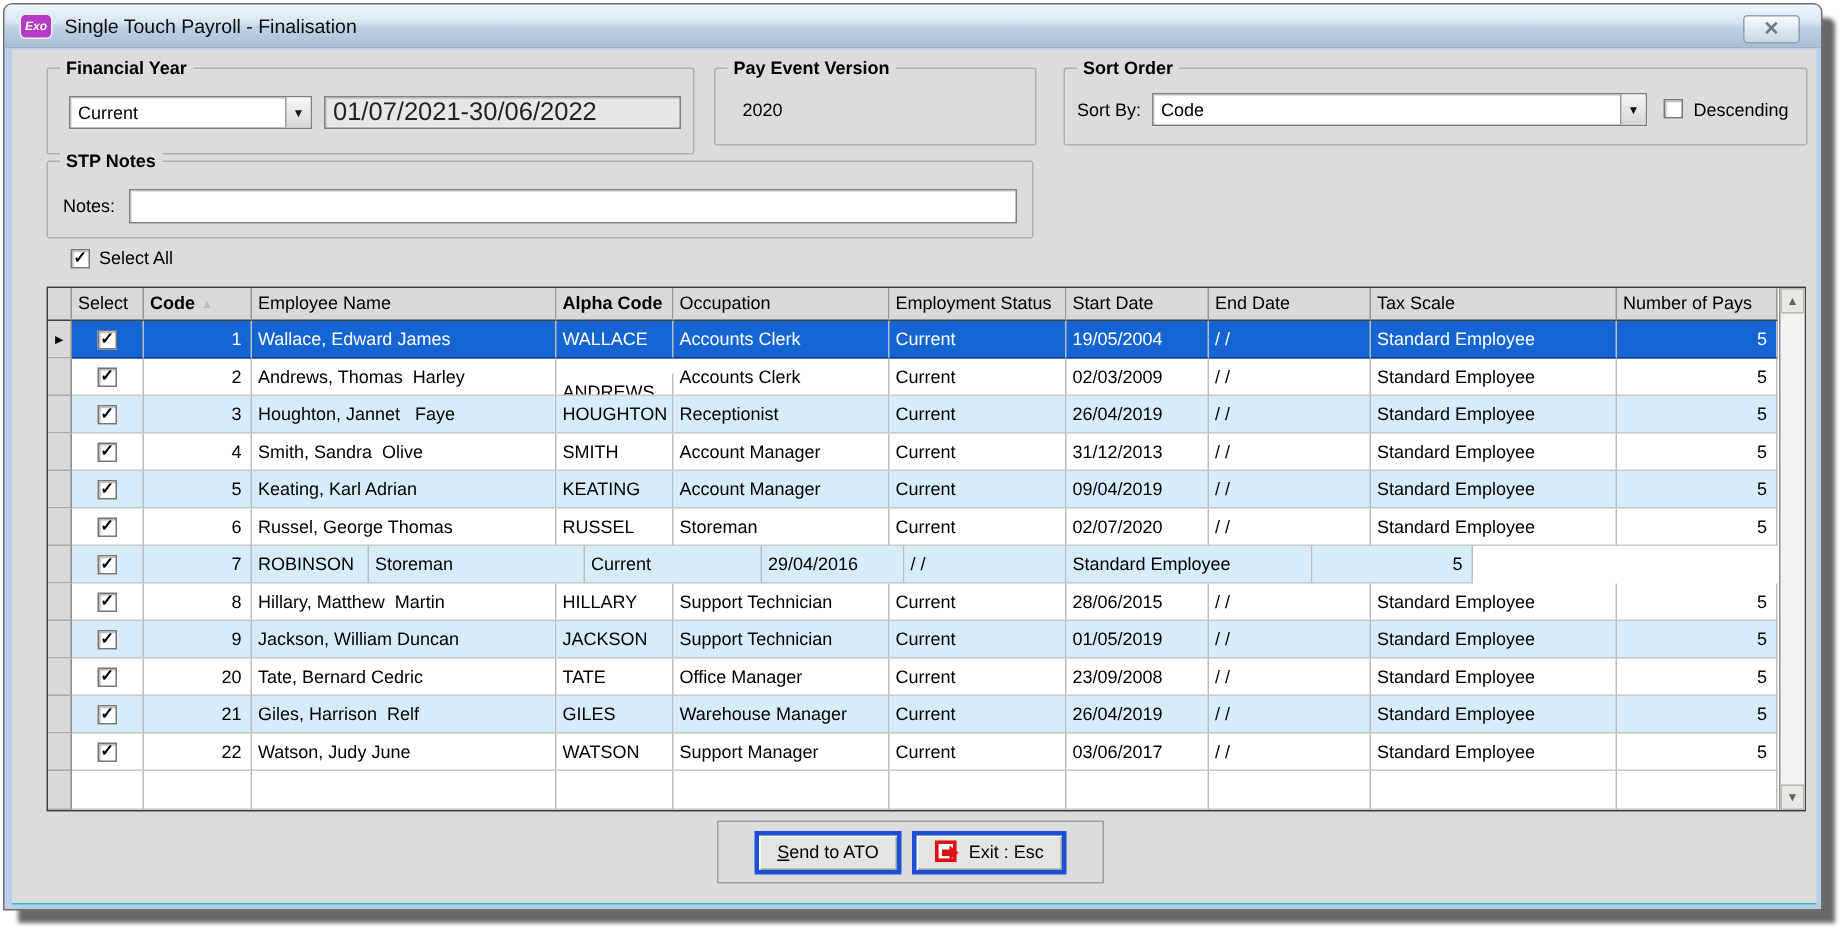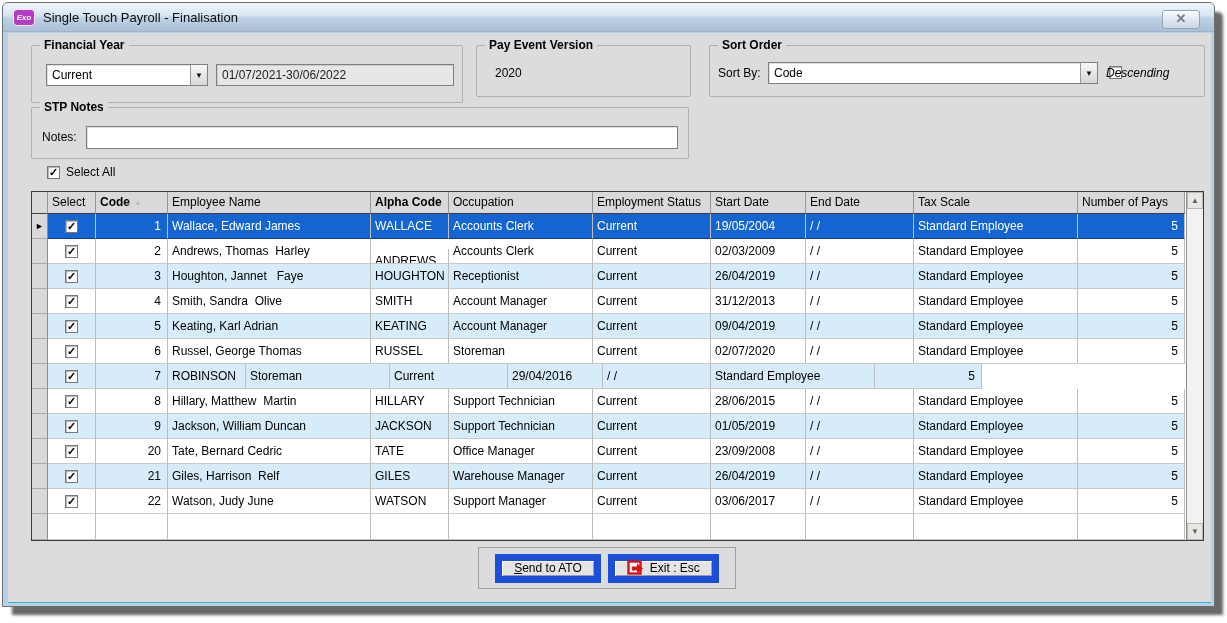--- a/index.html
+++ b/index.html
@@ -39,21 +39,21 @@
 
   .combo { position:absolute; display:flex; background:#fff; border:1px solid #7f7f7f;
            box-shadow:inset 1px 1px 0 rgba(0,0,0,0.12); height:22px; }
   .combo-value { flex:1; font-size:12px; line-height:20px; padding:0 5px;
                  white-space:pre; overflow:hidden; }
   .combo-btn { width:17px; background:linear-gradient(#f7f7f7,#d7d7d7);
                border-left:1px solid #9a9a9a; font-size:8px; color:#111;
                display:flex; align-items:center; justify-content:center; }
 
   .field { position:absolute; border:1px solid #7f7f7f;
-           box-shadow:inset 1px 1px 0 rgba(0,0,0,0.12); font-size:12px;
+           box-shadow:inset 1px 1px 0 rgba(0,0,0,0.12); font-size:17px;
            line-height:20px; padding:0 5px; white-space:pre; }
   .field.readonly { background:#e7e7e7; color:#222; }
   .field.editable { background:#ffffff; }
 
   .label12 { position:absolute; font-size:12px; color:#000; white-space:pre; }
 
   .cb { width:13px; height:13px; background:#fff; border:1px solid #777;
         box-shadow:inset 1px 1px 1px rgba(0,0,0,0.3); font-size:11px; font-weight:bold;
         line-height:11px; text-align:center; color:#000; display:inline-block; }
 
@@ -88,21 +88,21 @@
   .vscroll { width:17px; border-left:1px solid #8d8d8d; background:#f3f2f0;
              display:flex; flex-direction:column; }
   .sb-btn { height:17px; background:#e9e7e3; border:1px solid #b9b6b0;
             font-size:8px; color:#5f5f5f; display:flex; align-items:center;
             justify-content:center; }
   .sb-track { flex:1; }
 
   .btn-panel { position:absolute; left:470px; top:514px; width:258px; height:42px;
                border:1px solid #9aa0a6; display:flex; align-items:center;
                justify-content:center; gap:7px; }
-  .btn { height:29px; background:#e4e4e4; border:7px solid #1d4ed8;
+  .btn { height:29px; background:#e4e4e4; border:3px solid #1d4ed8;
          box-shadow:inset 1px 1px 0 #ffffff, inset -1px -1px 0 #9c9c9c;
          font-size:12px; color:#000; display:flex; align-items:center;
          justify-content:center; padding:0 12px; gap:6px; white-space:pre; }
   .btn .u { text-decoration:underline; }
 </style>
 </head>
 <body>
 
 <div class="window">
   <div class="titlebar">
@@ -128,21 +128,21 @@
     </div>
 
     <div class="groupbox gb-sort">
       <span class="gb-label">Sort Order</span>
       <span class="label12" style="left:8px; top:20px;">Sort By:</span>
       <div class="combo" style="left:58px; top:16px; width:330px;">
         <span class="combo-value">Code</span>
         <span class="combo-btn">▼</span>
       </div>
       <span class="cb" style="position:absolute; left:399px; top:20px;"></span>
-      <span class="label12" style="left:396px; top:20px;font-style:italic;">Descending</span>
+      <span class="label12" style="left:419px; top:20px;">Descending</span>
     </div>
 
     <div class="groupbox gb-stp">
       <span class="gb-label">STP Notes</span>
       <span class="label12" style="left:10px; top:22px;">Notes:</span>
       <span class="field editable" style="left:54px; top:18px; width:592px; height:23px;"></span>
     </div>
 
     <div class="selectall">
       <span class="cb">✓</span>

